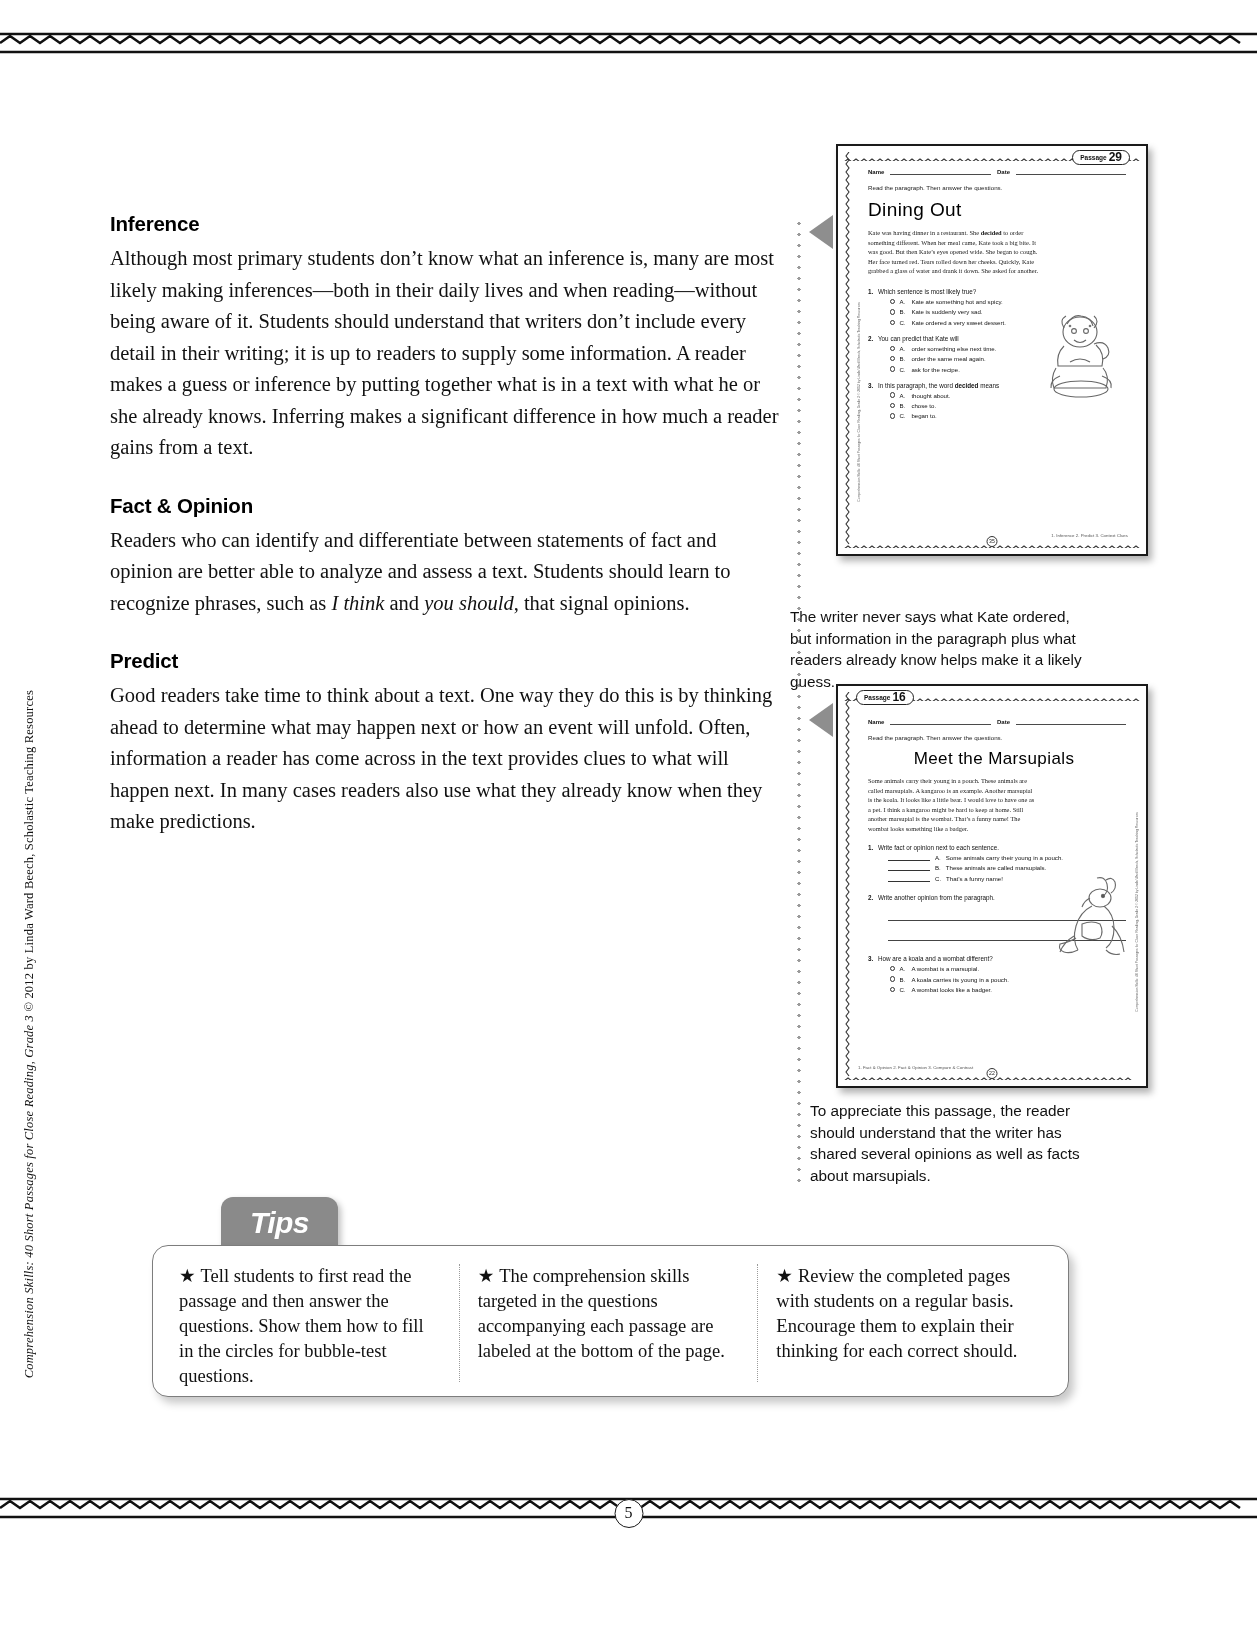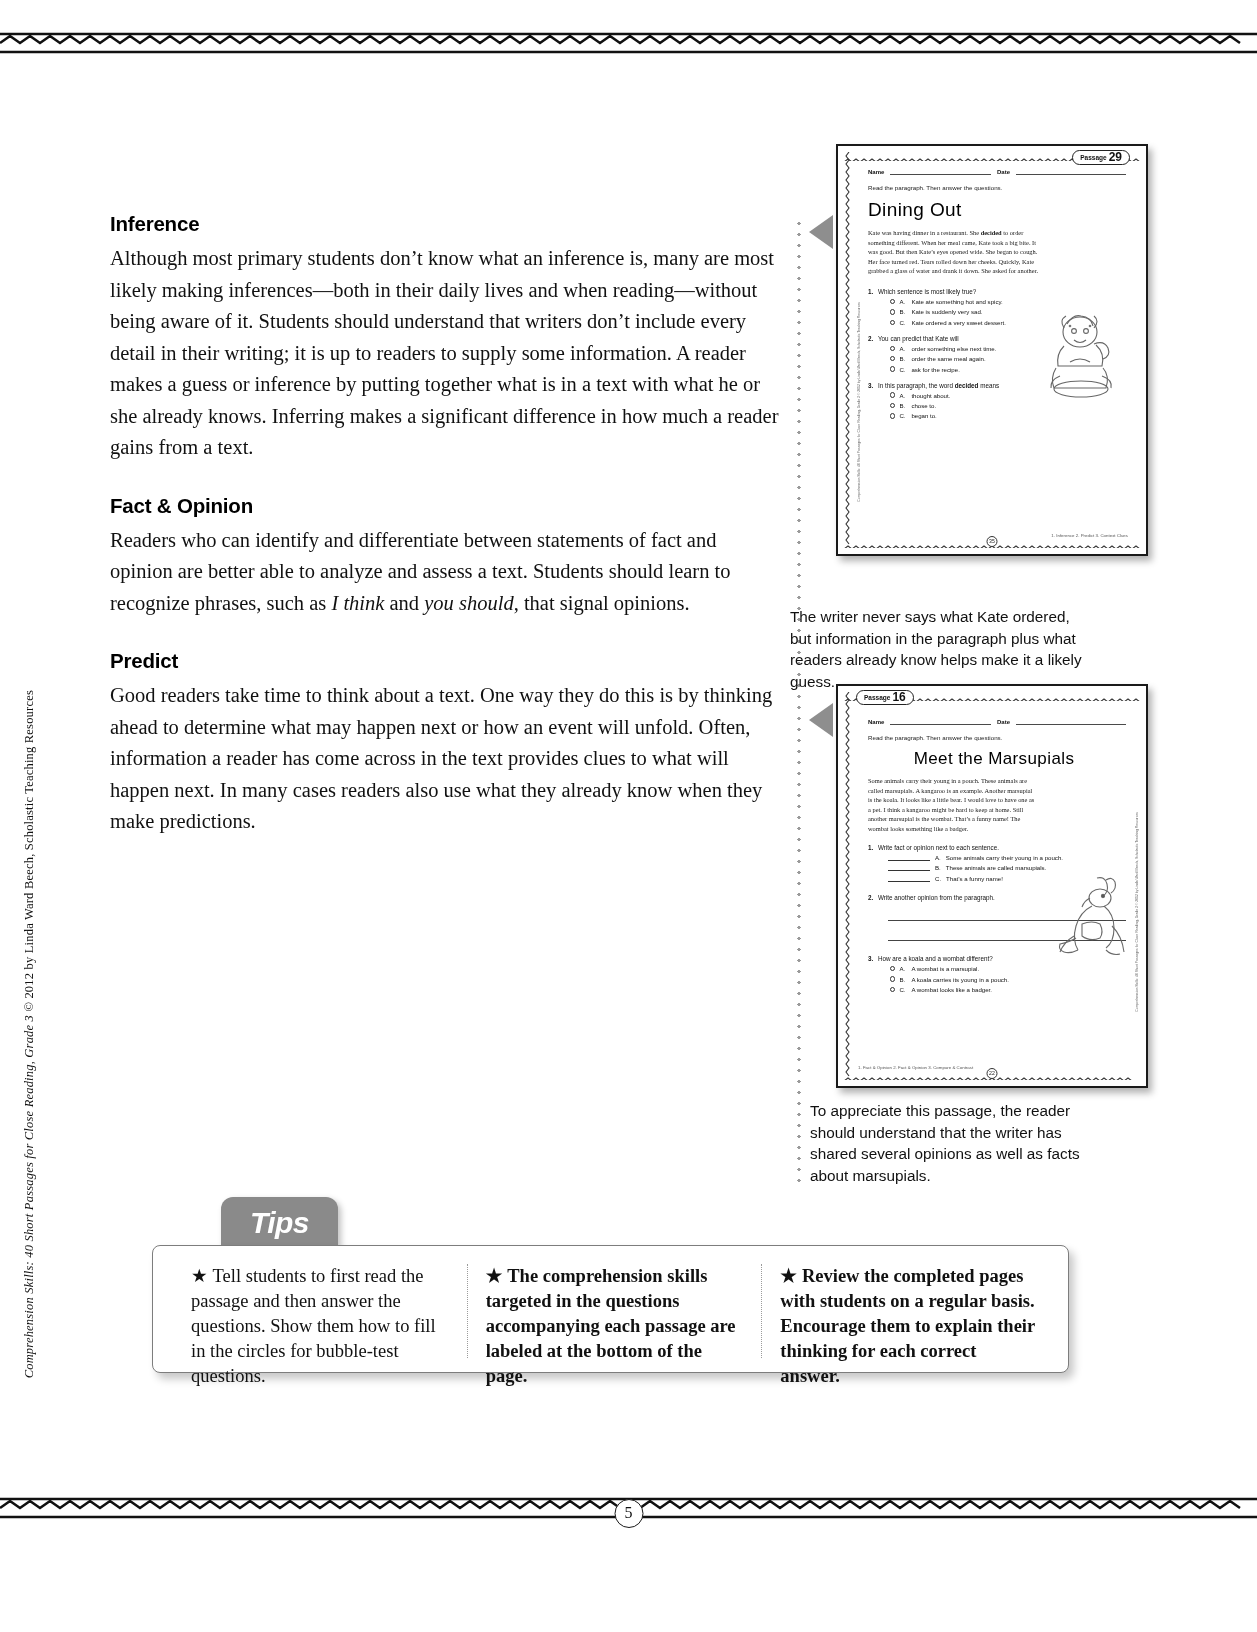--- a/index.html
+++ b/index.html
@@ -235,38 +235,38 @@
   .tips-tab span {
     display: block;
     font-family: "Liberation Sans", sans-serif;
     font-weight: bold; font-style: italic;
     color: #fff; font-size: 30px;
     text-align: center; line-height: 52px;
     letter-spacing: -0.5px;
   }
   .tips-box {
     position: absolute; left: 152px; top: 1245px;
-    width: 917px; height: 128px;
+    width: 917px; height: 152px;
     background: #fff;
     border: 1.6px solid #7d7d7d;
-    border-radius: 8px;
+    border-radius: 16px;
     box-shadow: 5px 6px 9px rgba(0,0,0,.22);
     display: flex;
     z-index: 2;
-    padding: 18px 12px 14px 20px;
+    padding: 18px 12px 14px 8px;
   }
   .tip-col {
     flex: 1;
     padding: 0 18px;
     font-family: "Liberation Serif", serif;
     font-size: 18.5px;
     line-height: 25px;
     color: #111;
   }
-  .tip-col + .tip-col { border-left: 1.5px dotted #9b9b9b; font-weight: bold; }
+  .tip-col + .tip-col { border-left: 1.5px dotted #9b9b9b; }
   .tip-col .star { margin-right: 5px; }
 
   
   .page-number {
     position: absolute; left: 50%; top: 1499px; transform: translateX(-50%);
     width: 29px; height: 29px; border: 1.8px solid #1a1a1a;
     border-radius: 50%; background: #fff;
     font-family: "Liberation Serif", serif; font-size: 16px;
     color: #111; text-align: center; line-height: 26px;
     z-index: 6;
@@ -558,21 +558,21 @@
 </div>
 
 <div class="caption c2">To appreciate this passage, the reader should understand that the writer has shared several opinions as well as facts about marsupials.</div>
 
 <div class="tips-tab">
   <span>Tips</span>
 </div>
 <div class="tips-box">
   <div class="tip-col"><span class="star">★</span><span>Tell students to first read the passage and then answer the questions. Show them how to fill in the circles for bubble-test questions.</span></div>
   <div class="tip-col"><span class="star">★</span><span>The comprehension skills targeted in the questions accompanying each passage are labeled at the bottom of the page.</span></div>
-  <div class="tip-col"><span class="star">★</span><span>Review the completed pages with students on a regular basis. Encourage them to explain their thinking for each correct answer.</span></div>
+  <div class="tip-col"><span class="star">★</span><span>Review the completed pages with students on a regular basis. Encourage them to explain their thinking for each correct should.</span></div>
 </div>
 
 <div class="chain-border bottom">
   <svg width="1257" height="26" viewBox="0 0 1257 26" xmlns="http://www.w3.org/2000/svg">
     <path d="M0 13 l10 -7 l10 7 l10 -7 l10 7 l10 -7 l10 7 l10 -7 l10 7 l10 -7 l10 7 l10 -7 l10 7 l10 -7 l10 7 l10 -7 l10 7 l10 -7 l10 7 l10 -7 l10 7 l10 -7 l10 7 l10 -7 l10 7 l10 -7 l10 7 l10 -7 l10 7 l10 -7 l10 7 l10 -7 l10 7 l10 -7 l10 7 l10 -7 l10 7 l10 -7 l10 7 l10 -7 l10 7 l10 -7 l10 7 l10 -7 l10 7 l10 -7 l10 7 l10 -7 l10 7 l10 -7 l10 7 l10 -7 l10 7 l10 -7 l10 7 l10 -7 l10 7 l10 -7 l10 7 l10 -7 l10 7 l10 -7 l10 7 l10 -7 l10 7 l10 -7 l10 7 l10 -7 l10 7 l10 -7 l10 7 l10 -7 l10 7 l10 -7 l10 7 l10 -7 l10 7 l10 -7 l10 7 l10 -7 l10 7 l10 -7 l10 7 l10 -7 l10 7 l10 -7 l10 7 l10 -7 l10 7 l10 -7 l10 7 l10 -7 l10 7 l10 -7 l10 7 l10 -7 l10 7 l10 -7 l10 7 l10 -7 l10 7 l10 -7 l10 7 l10 -7 l10 7 l10 -7 l10 7 l10 -7 l10 7 l10 -7 l10 7 l10 -7 l10 7 l10 -7 l10 7 l10 -7 l10 7 l10 -7 l10 7 l10 -7 l10 7 l10 -7 l10 7 l10 -7 l10 7" fill="none" stroke="#111" stroke-width="2.6"></path>
     <path d="M0 4 L1257 4" stroke="#111" stroke-width="2.4" fill="none"></path>
     <path d="M0 22 L1257 22" stroke="#111" stroke-width="2.4" fill="none"></path>
   </svg>
 </div>
 

